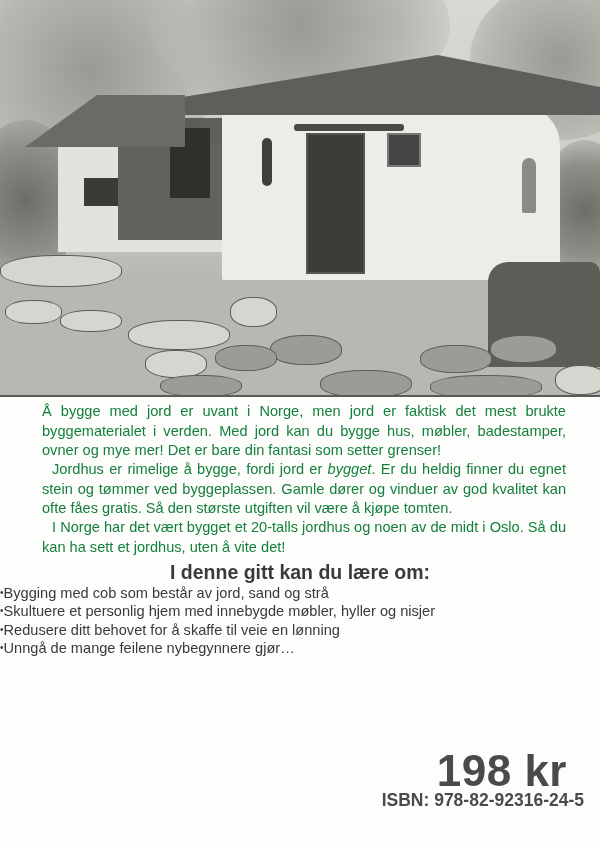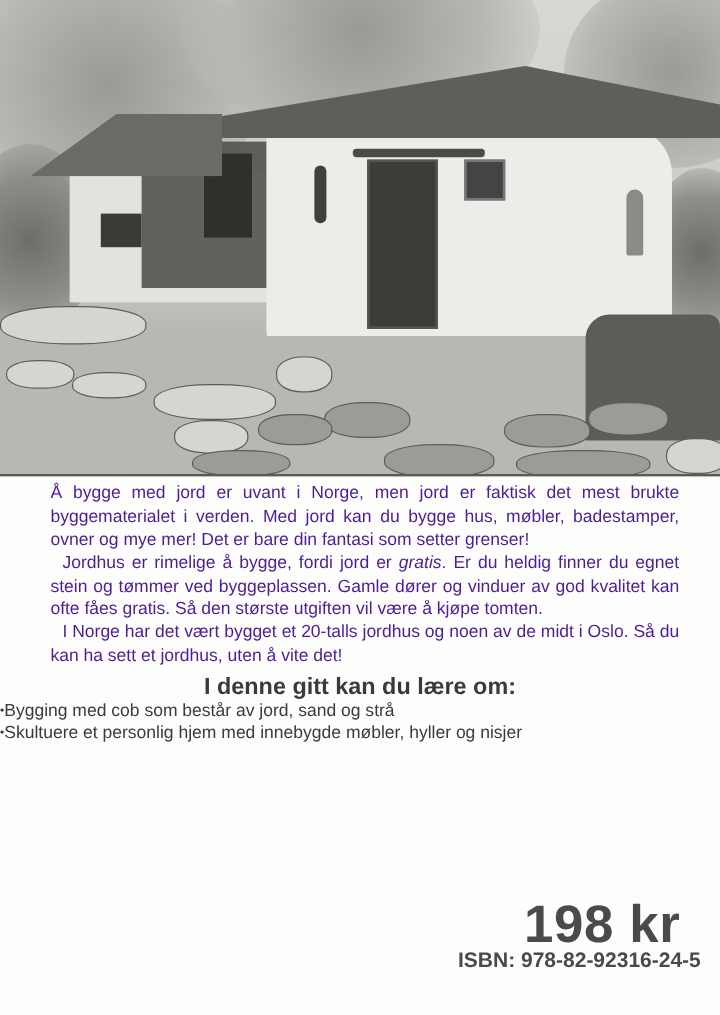--- a/index.html
+++ b/index.html
@@ -20,21 +20,21 @@
   .door { position: absolute; left: 306px; top: 133px; width: 55px; height: 137px; background: #3c3c38; border: 2px solid #555; }
   .window-small { position: absolute; left: 387px; top: 133px; width: 30px; height: 30px; background: #444; border: 2px solid #777; }
   .slit { position: absolute; left: 262px; top: 138px; width: 10px; height: 48px; border-radius: 6px; background: #3f3f3b; }
   .side-slit { position: absolute; left: 522px; top: 158px; width: 14px; height: 55px; border-radius: 7px 7px 2px 2px; background: #8a8a86; }
   .ground { position: absolute; left: 0; top: 280px; width: 600px; height: 116px; background: #b8b8b2; }
   .stone { position: absolute; border-radius: 45%; background: #9c9c96; border: 1px solid #5d5d58; }
   .stone.light { background: #d6d6d0; }
   .hedge { position: absolute; left: 488px; top: 262px; width: 112px; height: 105px; background: #5d5d58; border-radius: 20px 10px 0 0; }
 
   .content { position: absolute; left: 0; top: 398px; width: 600px; }
-  .para { position: absolute; left: 42px; width: 524px; font-size: 14.6px; line-height: 19.5px; color: #4c1d95; text-align: justify; }
+  .para { position: absolute; left: 42px; width: 524px; font-size: 14.6px; line-height: 19.5px; color: #15803d; text-align: justify; }
   .p1 { top: 4px; }
   .p2 { top: 62px; text-indent: 10px; }
   .p3 { top: 120px; text-indent: 10px; }
   .para em { font-style: italic; }
   .heading { position: absolute; left: 0; top: 163px; width: 600px; text-align: center; font-size: 19.5px; font-weight: bold; color: #3a3a3a; }
   .bullets { position: absolute; left: 0; top: 187px; width: 600px; margin: 0; padding: 0; list-style: none; }
   .bullets li { font-size: 14.6px; line-height: 17.3px; color: #3a3a3a; }
   .bullets li::before { content: "\2022 "; font-size: 10px; position: relative; top: -2px; }
   .price { position: absolute; right: 33px; top: 348px; font-size: 44px; font-weight: bold; color: #4a4a4a; letter-spacing: 0.5px; }
   .isbn { position: absolute; right: 16px; top: 392px; font-size: 17.5px; font-weight: bold; color: #4a4a4a; }
@@ -79,27 +79,29 @@
   <div class="stone" style="left:430px;top:375px;width:110px;height:22px;"></div>
   <div class="stone light" style="left:555px;top:365px;width:50px;height:28px;"></div>
 </div>
 <div class="photo-bottom-line"></div>
 
 <div class="content">
   <div class="para p1">
     <span>Å bygge med jord er uvant i Norge, men jord er faktisk det mest brukte byggematerialet i verden. Med jord kan du bygge hus, møbler, badestamper, ovner og mye mer! Det er bare din fantasi som setter grenser!</span>
   </div>
   <div class="para p2">
-    <span>Jordhus er rimelige å bygge, fordi jord er </span><em>gratis</em><span>. Er du heldig finner du egnet stein og tømmer ved byggeplassen. Gamle dører og vinduer av god kvalitet kan ofte fåes gratis. Så den største utgiften vil være å kjøpe tomten.</span>
+    <span>Jordhus er rimelige å bygge, fordi jord er </span><em>bygget</em><span>. Er du heldig finner du egnet stein og tømmer ved byggeplassen. Gamle dører og vinduer av god kvalitet kan ofte fåes gratis. Så den største utgiften vil være å kjøpe tomten.</span>
   </div>
   <div class="para p3">
     <span>I Norge har det vært bygget et 20-talls jordhus og noen av de midt i Oslo. Så du kan ha sett et jordhus, uten å vite det!</span>
   </div>
 
   <div class="heading">I denne gitt kan du lære om:</div>
   <ul class="bullets">
     <li>Bygging med cob som består av jord, sand og strå</li>
     <li>Skultuere et personlig hjem med innebygde møbler, hyller og nisjer</li>
+    <li>Redusere ditt behovet for å skaffe til veie en lønning</li>
+    <li>Unngå de mange feilene nybegynnere gjør…</li>
   </ul>
 
   <div class="price">198 kr</div>
   <div class="isbn">ISBN: 978-82-92316-24-5</div>
 </div>
 
 </body></html>

